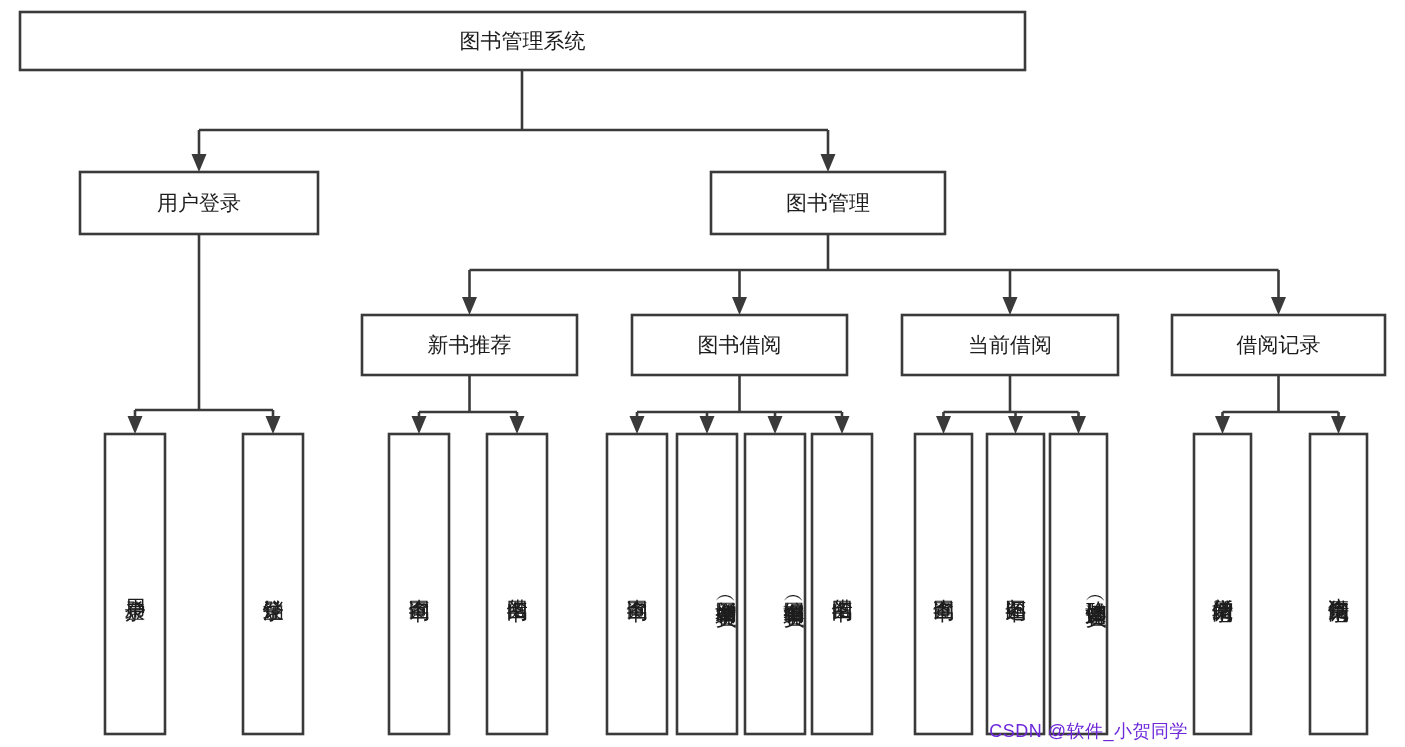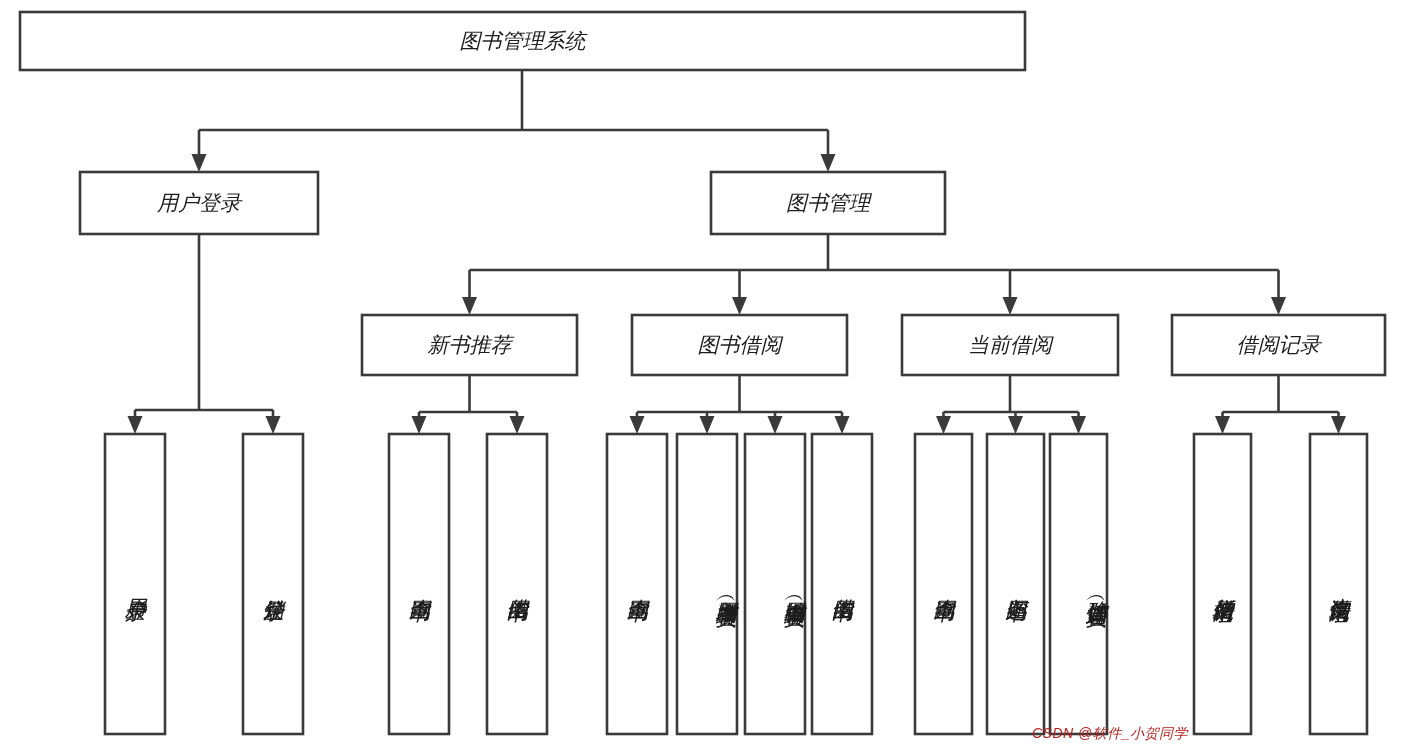--- a/index.html
+++ b/index.html
@@ -11,21 +11,20 @@
     width: 1405px;
     height: 747px;
     font-family: "Liberation Sans", "DejaVu Sans", sans-serif;
     overflow: hidden;
     position: relative;
   }
   #diagram-root {
     position: relative;
     width: 1198px;
     height: 747px;
-    font-style: italic;
   }
   svg.diagram-canvas {
     position: absolute;
     top: 0;
     left: 0;
     width: 1405px;
     height: 747px;
     display: block;
   }
   .node-box {
@@ -64,22 +63,22 @@
     white-space: pre;
     pointer-events: none;
   }
   .vlabel-wrap.center {
     align-items: center;
   }
   .watermark {
     position: absolute;
     right: 10px;
     bottom: 4px;
-    font-size: 14px;
-    color: #b91c1c;
+    font-size: 18px;
+    color: #6d28d9;
     font-family: "Liberation Sans", "DejaVu Sans", sans-serif;
     white-space: nowrap;
     letter-spacing: 0.5px;
   }
 </style>
 </head>
 <body>
 
 <div id="diagram-root">
   <svg class="diagram-canvas" viewBox="0 0 1405 747">

